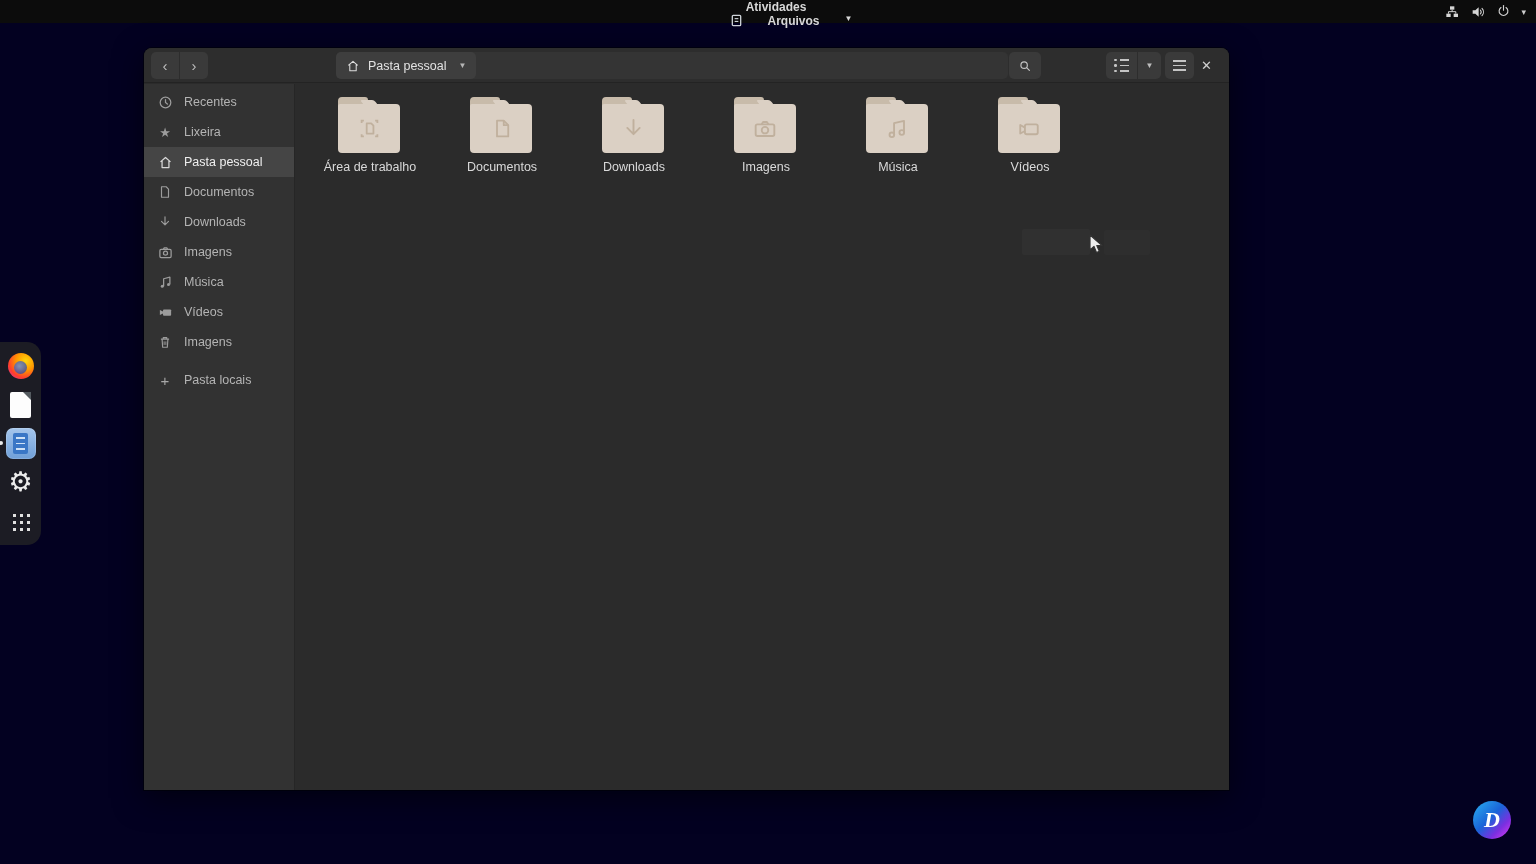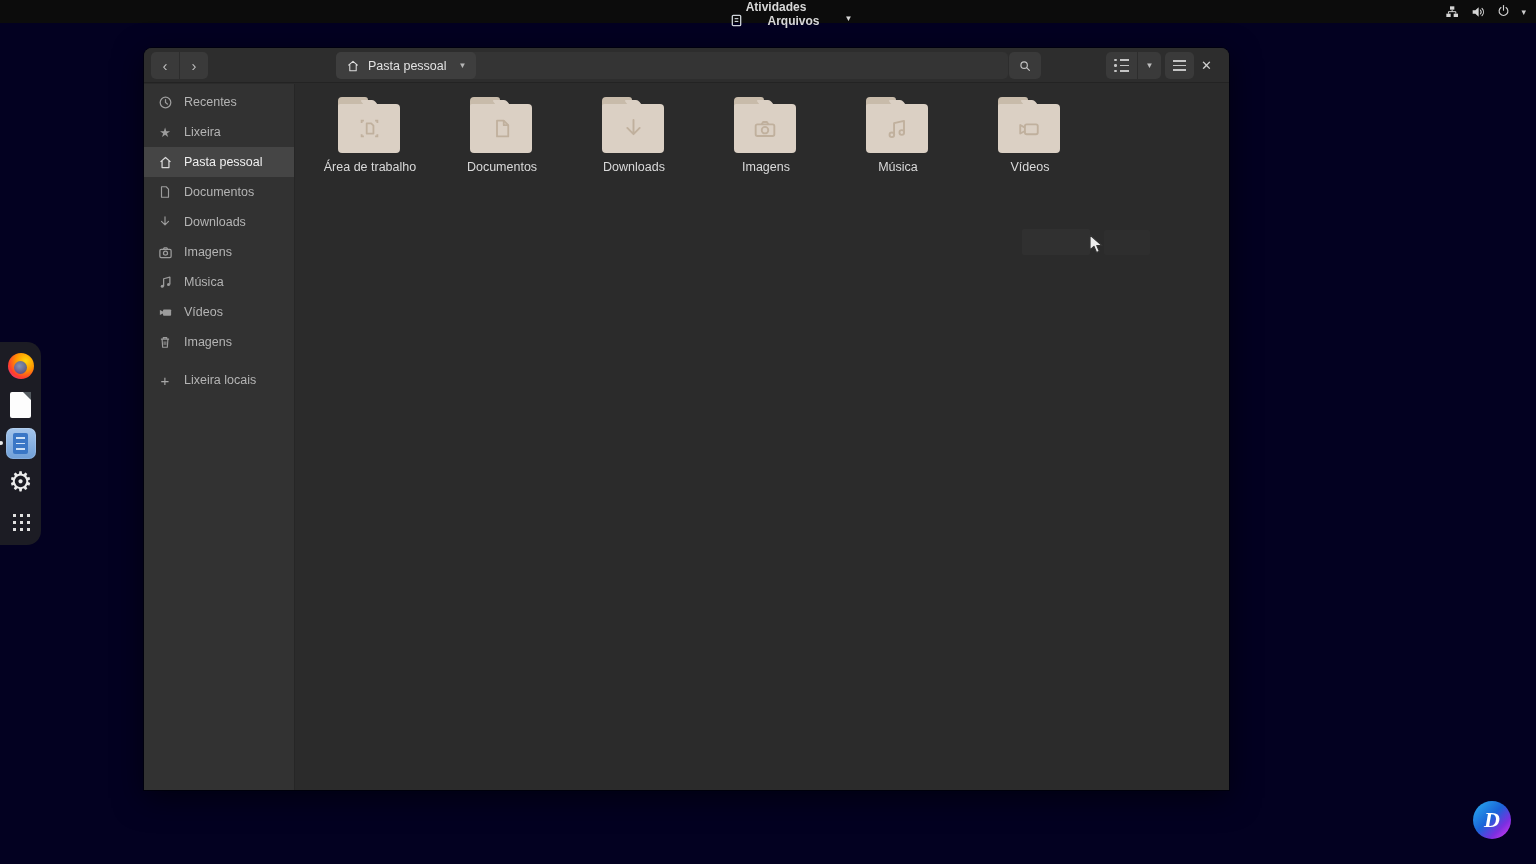--- a/index.html
+++ b/index.html
@@ -370,21 +370,21 @@
         <svg width="14" height="14" viewBox="0 0 24 24">
             <path d="M5 7h14M9 7V4.5h6V7M7 7l1 14h8l1-14" fill="none" stroke="currentColor" stroke-width="2" stroke-linejoin="round"></path>
             <path d="M10.5 11v6M13.5 11v6" stroke="currentColor" stroke-width="1.6"></path>
           </svg>
       </span>
       <span>Imagens</span>
     </div>
     <div class="side-spacer"></div>
     <div class="side-item">
       <span class="ic plus-glyph">+</span>
-      <span>Lixeira locais</span>
+      <span>Pasta locais</span>
     </div>
   </div>
 
   <div class="content">
 
     <div class="tile">
       <div class="folder">
         <span class="back"></span>
         <div class="front">
           <svg width="27" height="27" viewBox="0 0 24 24">

